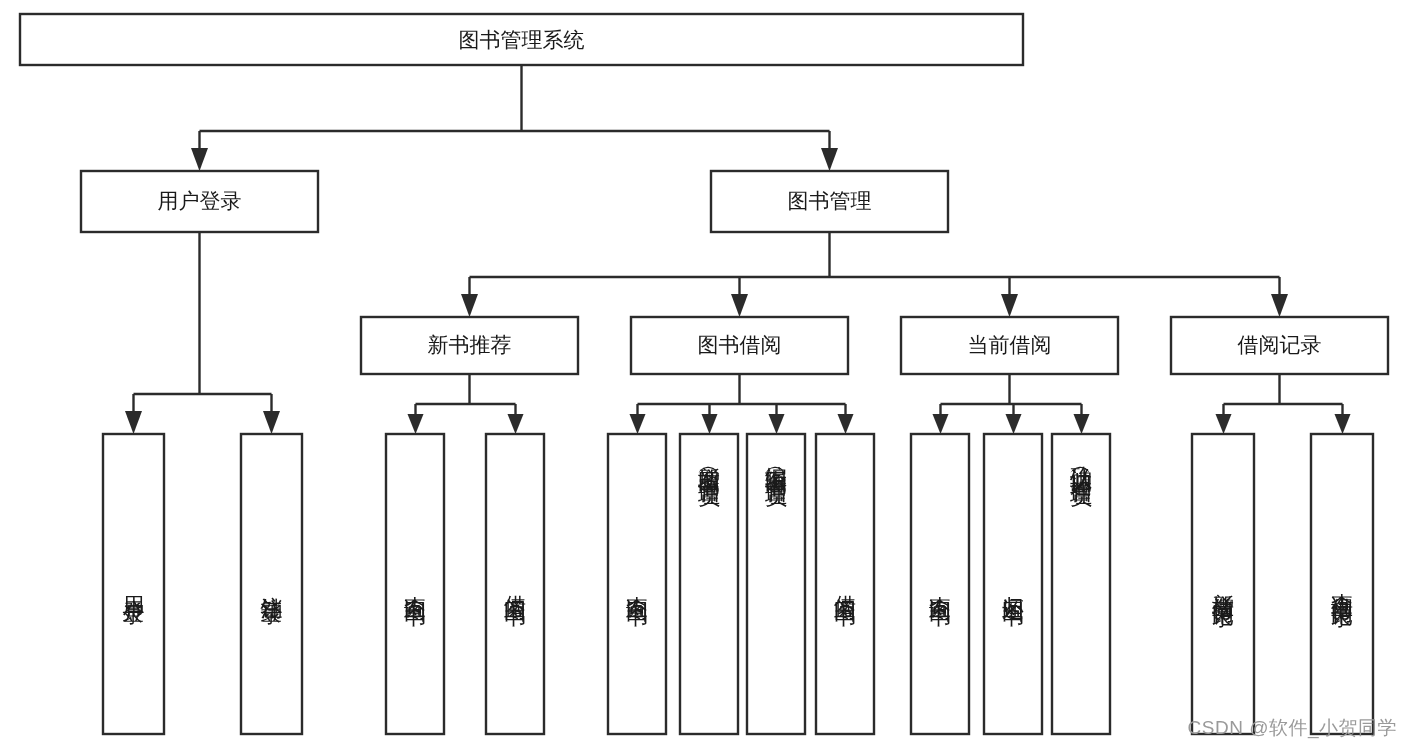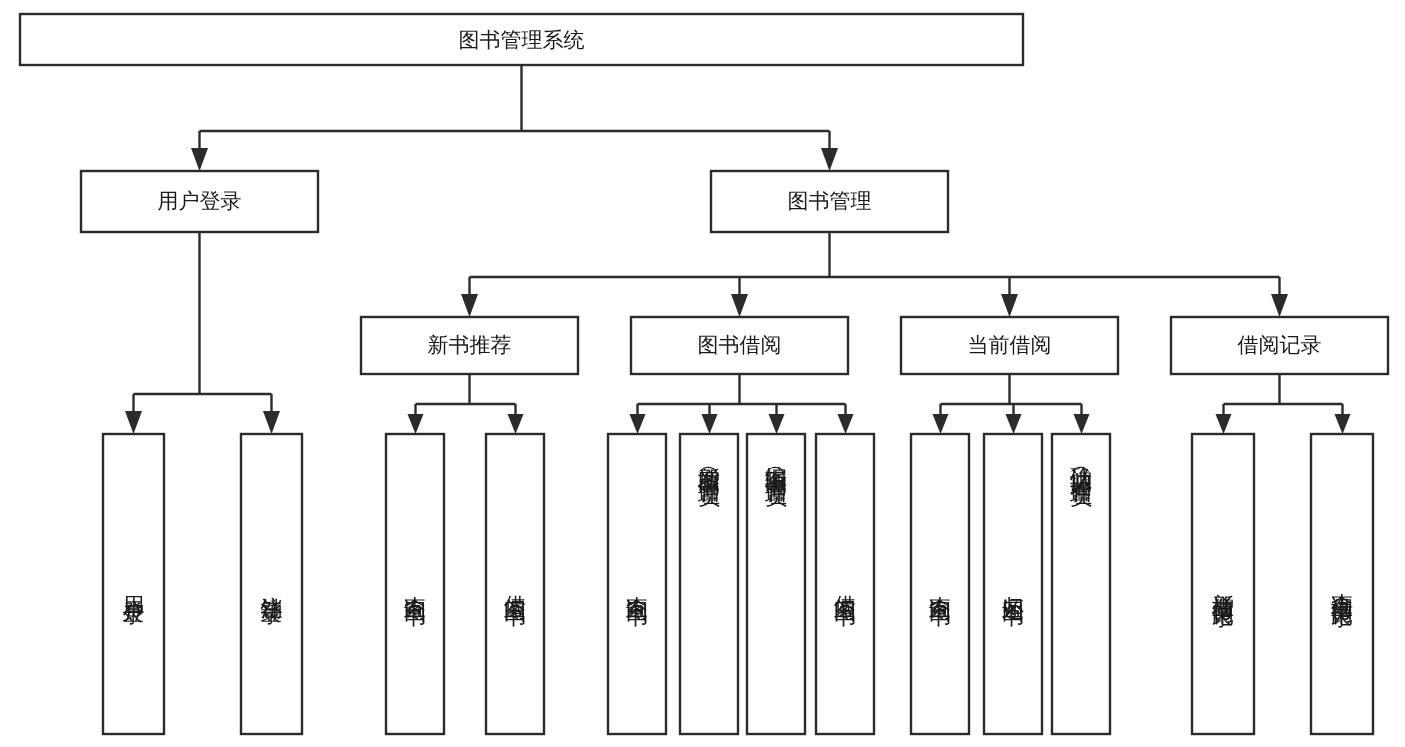--- a/index.html
+++ b/index.html
@@ -236,14 +236,15 @@
   <div class="vert-label" style="left:911px; top:434px; width:58px; height:300px;">查询图书</div>
 
   <div class="vert-label" style="left:984px; top:434px; width:58px; height:300px;">归还图书</div>
 
   <div class="vert-label" style="left:1052px; top:434px; width:58px; height:300px; justify-content:flex-start; padding-top:14px; box-sizing:border-box;">确认归还（管理员）</div>
 
   <div class="vert-label" style="left:1192px; top:434px; width:62px; height:300px;">新增借阅记录</div>
 
   <div class="vert-label" style="left:1311px; top:434px; width:62px; height:300px;">查询借阅记录</div>
 
+  <div class="watermark">CSDN @软件_小贺同学</div>
 
 </div>
 
 </body></html>

